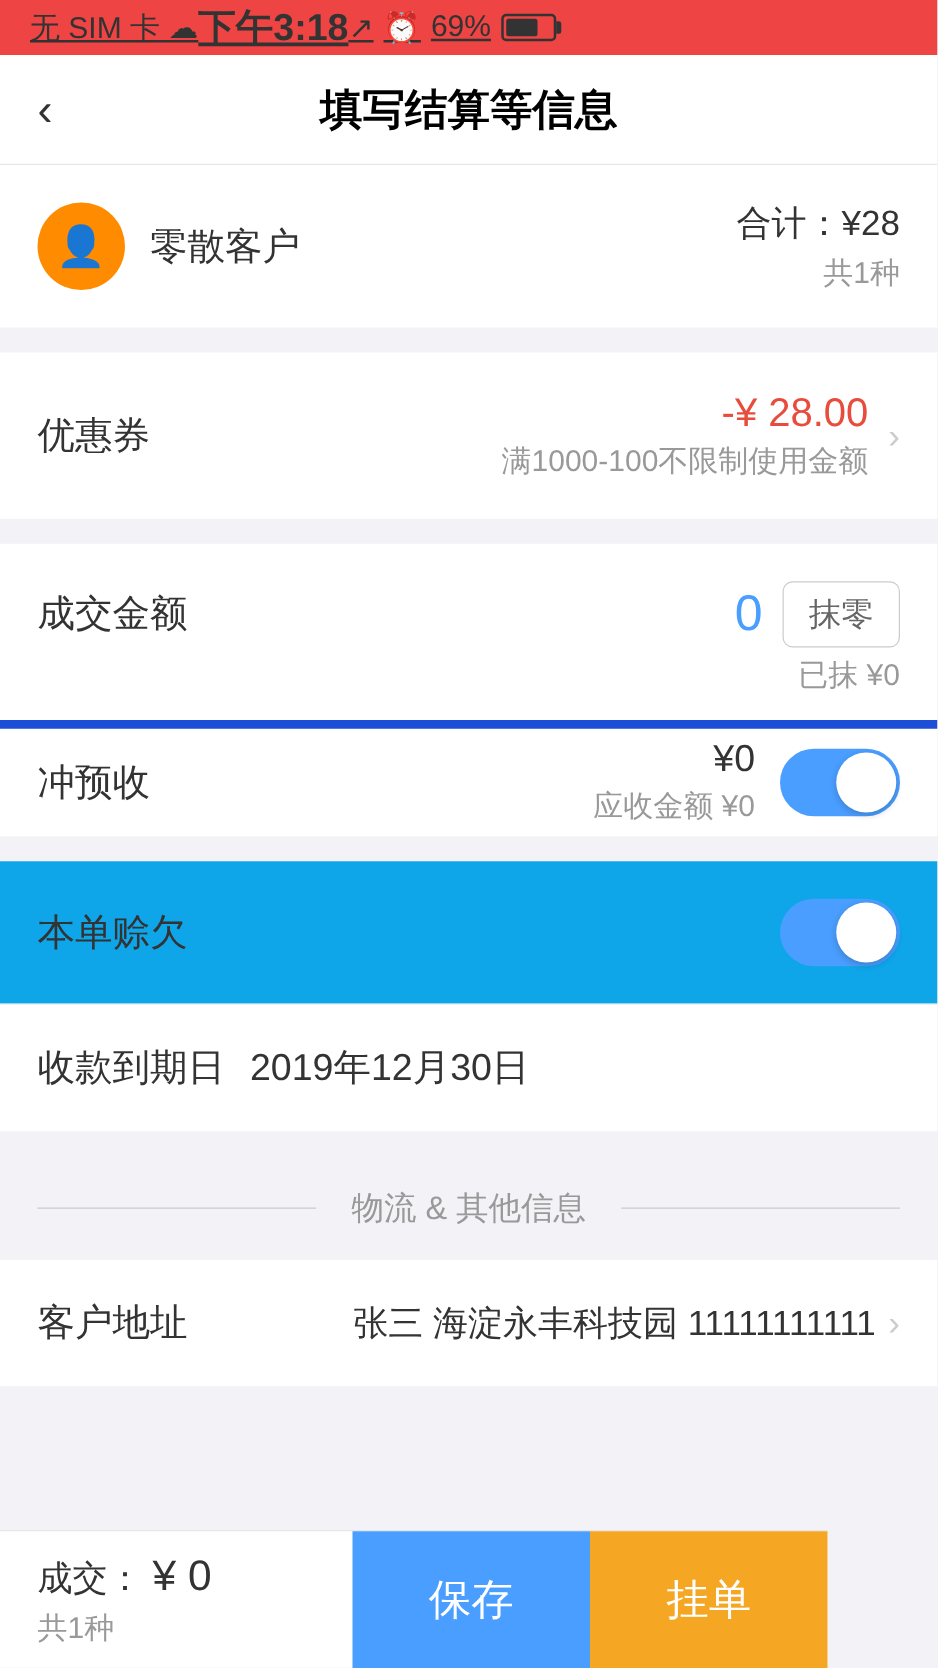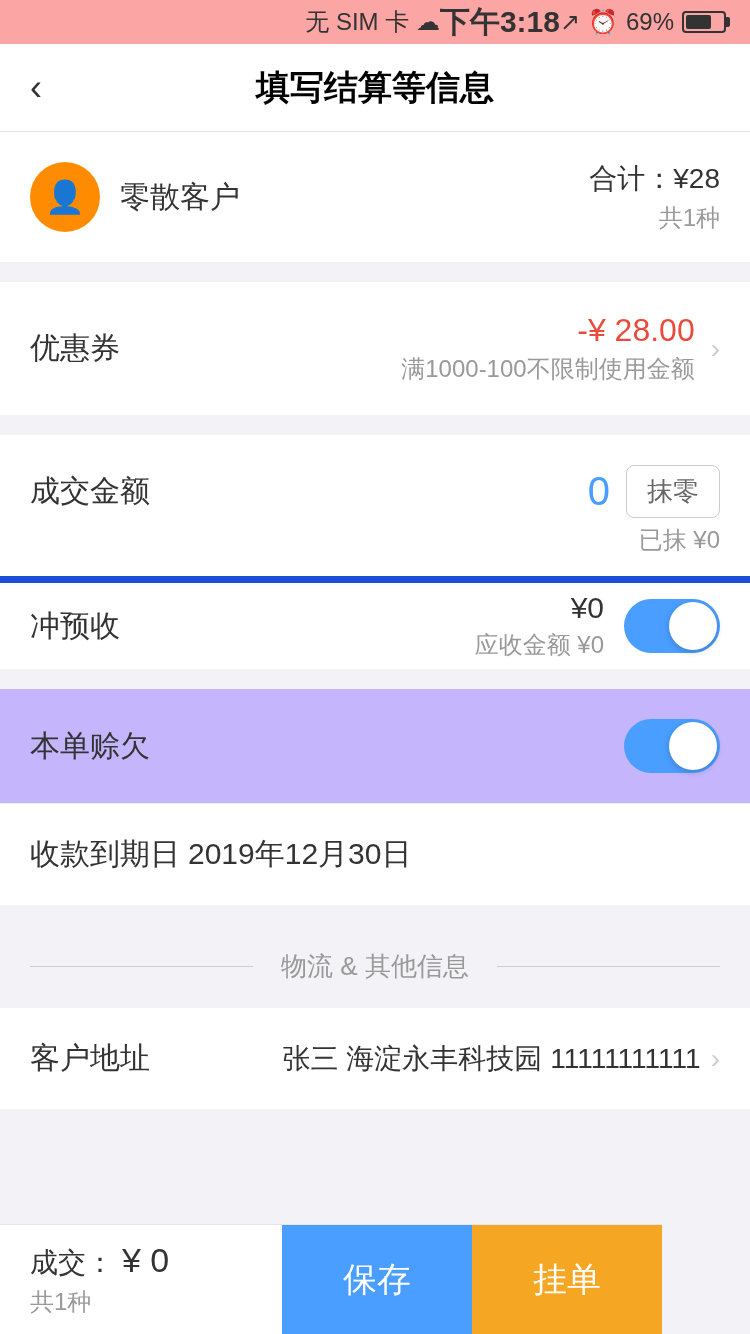--- a/index.html
+++ b/index.html
@@ -11,27 +11,28 @@
       background: #f2f2f7;
       color: #333;
       font-size: 28px;
       position: relative;
     }
 
     
     .status-bar {
       width: 100%;
       height: 44px;
-      background: #fca5a5;
-      display: flex;
-      align-items: center;
-      justify-content: flex-end;
+      background: #ef4444;
+      display: flex;
+      align-items: center;
+      justify-content: flex-start;
       padding: 0 24px;
       font-size: 24px;
       font-weight: 500;
+      text-decoration: underline;
     }
     .status-left { display: flex; align-items: center; gap: 10px; }
     .status-center { font-size: 30px; font-weight: 600; }
     .status-right { display: flex; align-items: center; gap: 8px; font-size: 24px; }
     .battery {
       width: 44px; height: 22px; border: 2px solid #333; border-radius: 4px;
       position: relative; display: inline-flex; align-items: center; padding: 2px;
     }
     .battery::after {
       content: ''; position: absolute; right: -6px; top: 50%; transform: translateY(-50%);
@@ -169,31 +170,31 @@
       background: #fff;
       position: absolute;
       top: 3px; right: 3px;
       box-shadow: 0 2px 6px rgba(0,0,0,0.2);
     }
 
     
     .debt-row {
       display: flex; align-items: center; justify-content: space-between;
       padding: 30px;
-      background: #c4b5fd;
+      background: #0ea5e9;
     }
     .debt-label { font-size: 30px; color: #333; }
 
     
     .due-date-row {
       display: flex; align-items: center;
       padding: 30px;
       background: #fff;
       border-top: 1px solid #f0f0f0;
-      gap: 8px;
+      gap: 20px;
     }
     .due-date-label { font-size: 30px; color: #333; flex-shrink: 0; }
     .due-date-value { font-size: 30px; color: #333; }
 
     
     .logistics-header {
       background: #f2f2f7;
       padding: 24px 30px;
       display: flex; align-items: center; justify-content: center;
       gap: 28px;

